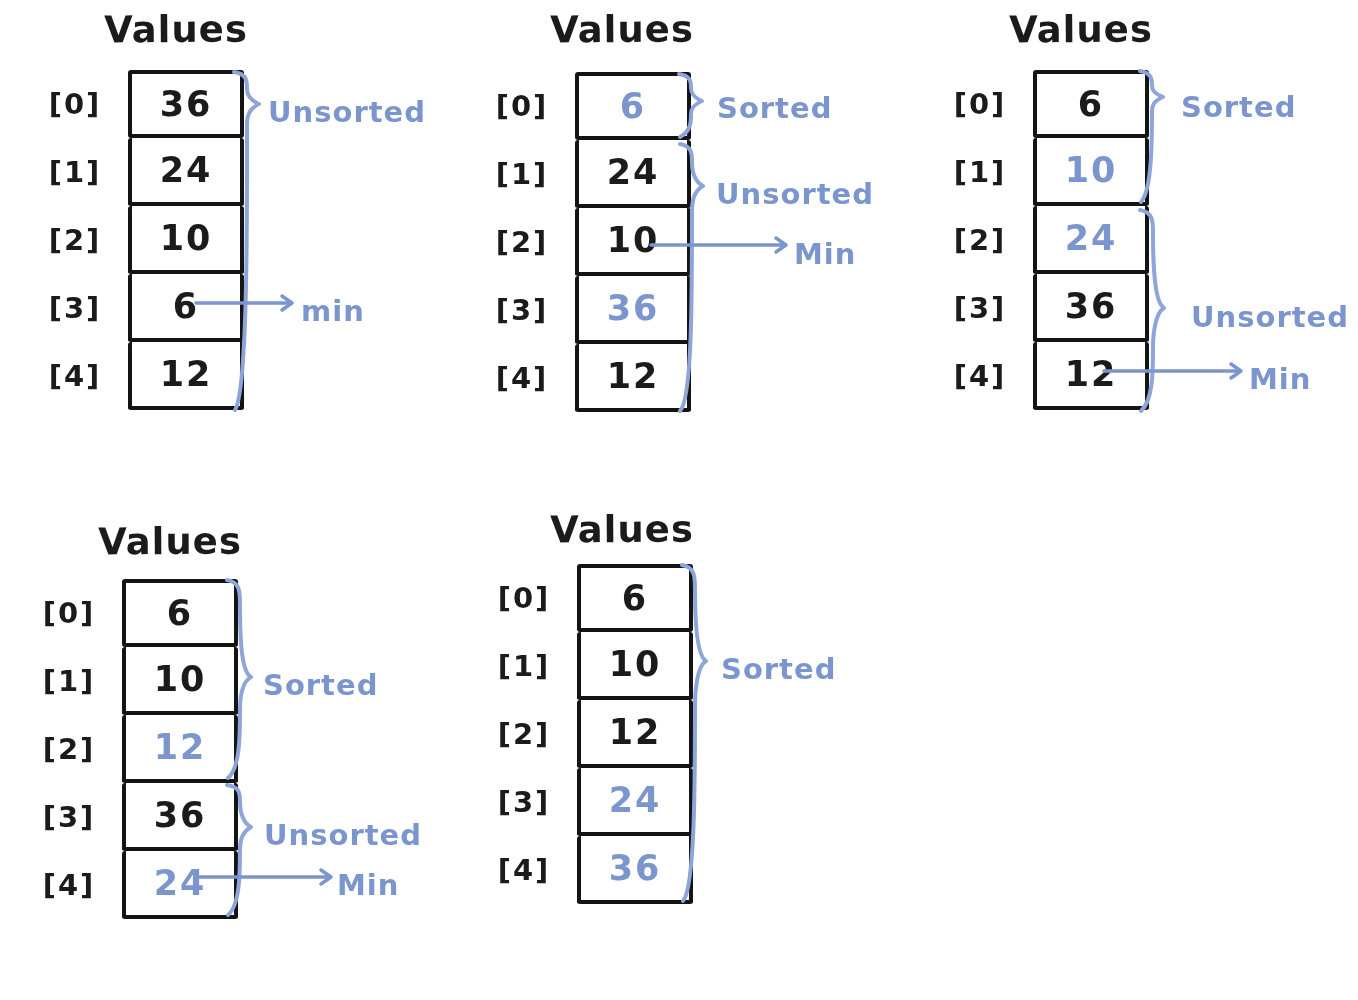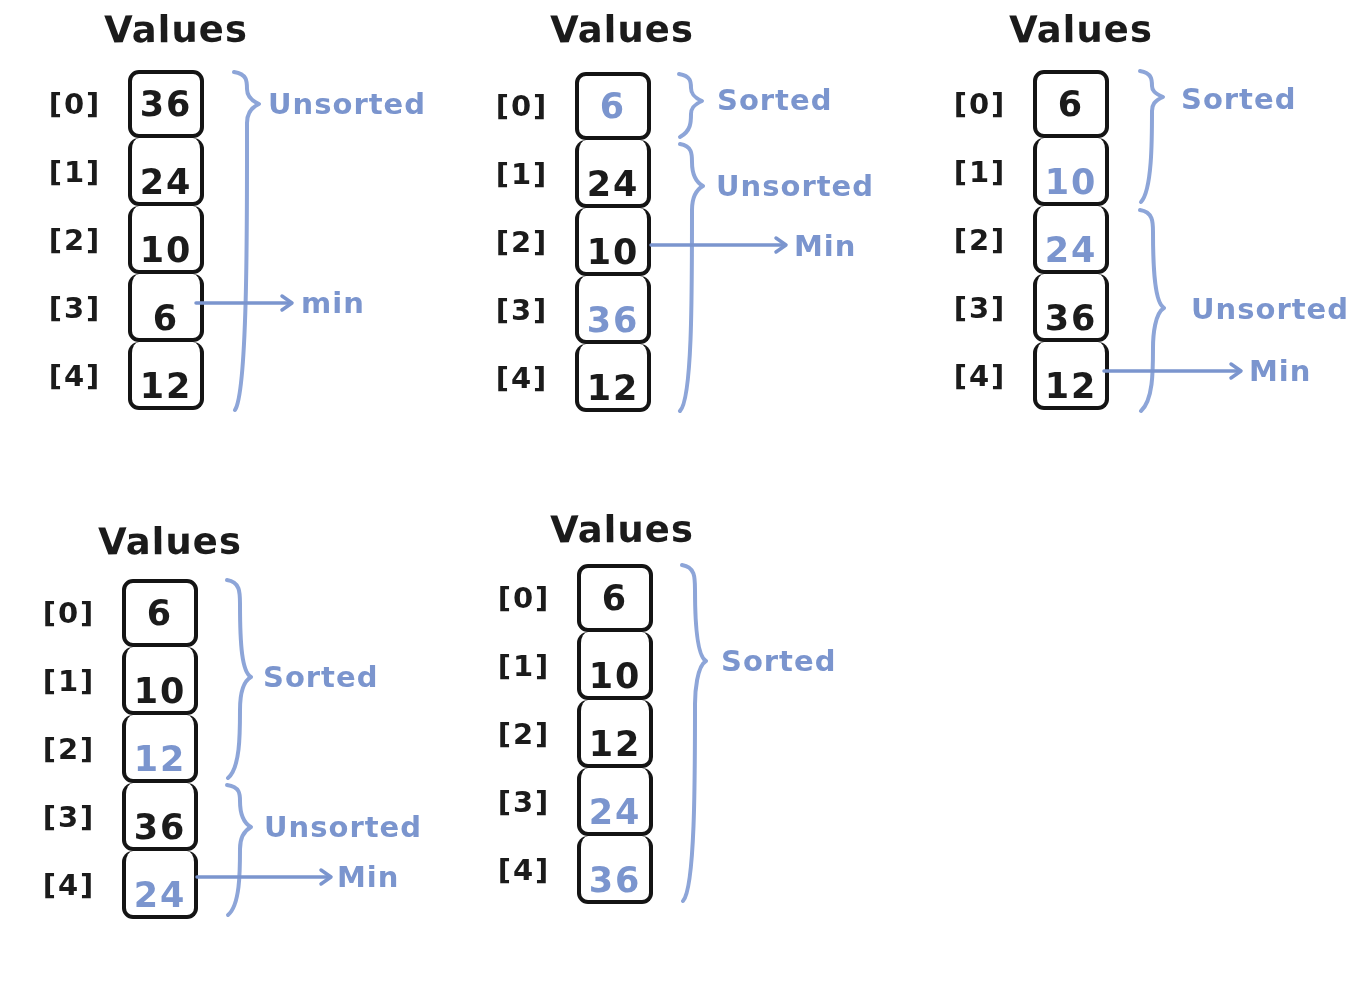--- a/index.html
+++ b/index.html
@@ -14,33 +14,33 @@
     font-size:37px; font-weight:bold; color:var(--ink); letter-spacing:1px;
     transform:rotate(-0.4deg);
   }
   .abox { position:absolute; left:0; }
   .arow { display:flex; height:68px; }
   .aidx {
     width:70px; display:flex; align-items:center; justify-content:center;
     font-size:29px; font-weight:bold; color:var(--ink); letter-spacing:2px;
   }
   .acell {
-    box-sizing:border-box; width:76px; margin-left:18px;
-    border:4px solid #141414; border-radius:11px;
+    box-sizing:border-box; width:116px; margin-left:18px;
+    border:4px solid #141414; border-radius:3px;
     display:flex; align-items:center; justify-content:center;
   }
-  .arow + .arow .acell { border-top:none;align-items:flex-end; }
+  .arow + .arow .acell { border-top:none; }
   .aval { font-size:35px; font-weight:bold; color:var(--ink); letter-spacing:2px; }
   .aval.hl { color:var(--accent); }
   .overlay { position:absolute; left:0; top:0; pointer-events:none; }
   .brace { fill:none; stroke:var(--brace); stroke-width:4; stroke-linecap:round; stroke-linejoin:round; }
   .aline { fill:none; stroke:var(--accent); stroke-width:3.5; stroke-linecap:round; stroke-linejoin:round; }
   .blabel {
     position:absolute; transform:translateY(-50%); white-space:nowrap;
-    color:var(--accent); font-size:29px; font-weight:bold; letter-spacing:1px;
+    color:var(--accent); font-size:29px; font-weight:bold; letter-spacing:1px;margin-top:8px;
   }
 </style>
 </head>
 <body>
 
 <div id="canvas">
 
   <section class="panel" style="left:40px;top:8px;">
     <h2 class="ptitle" style="left:56px;">Values</h2>
     <div class="abox" style="top:62px;">

